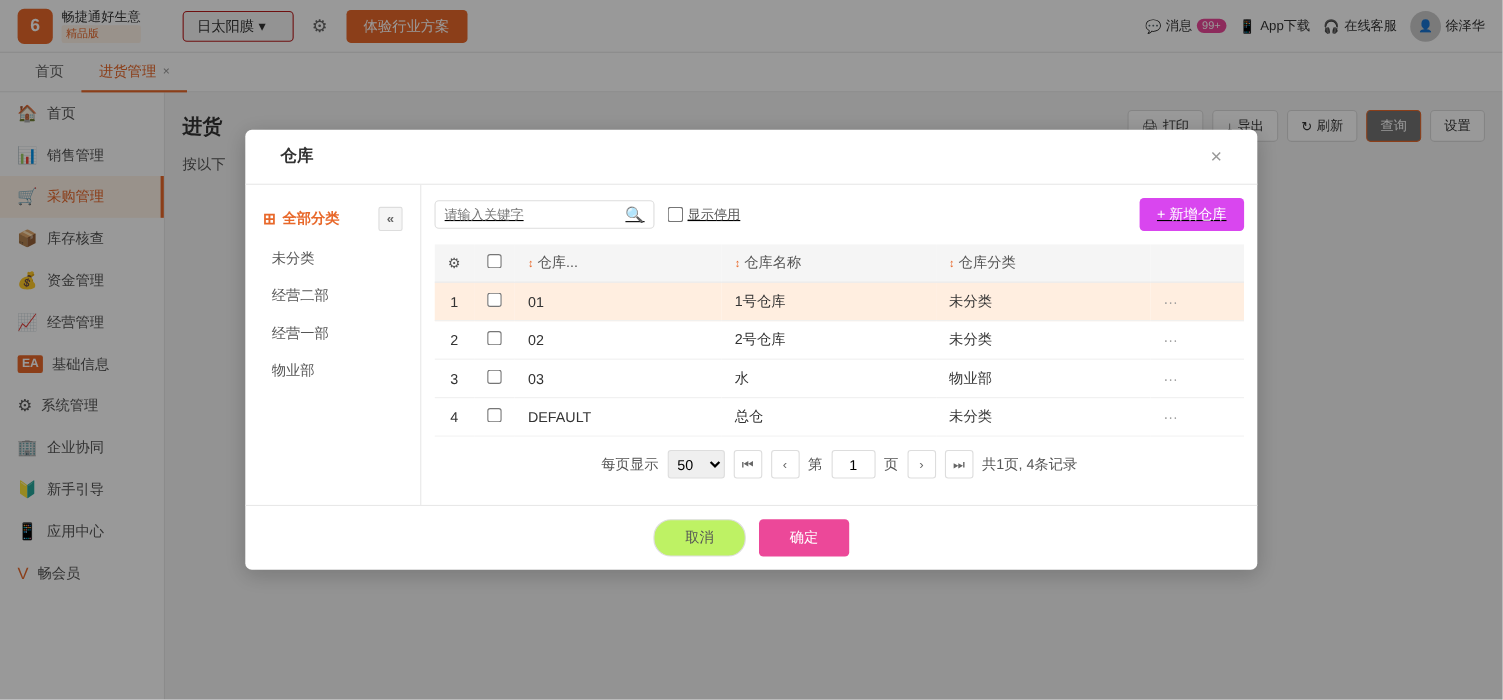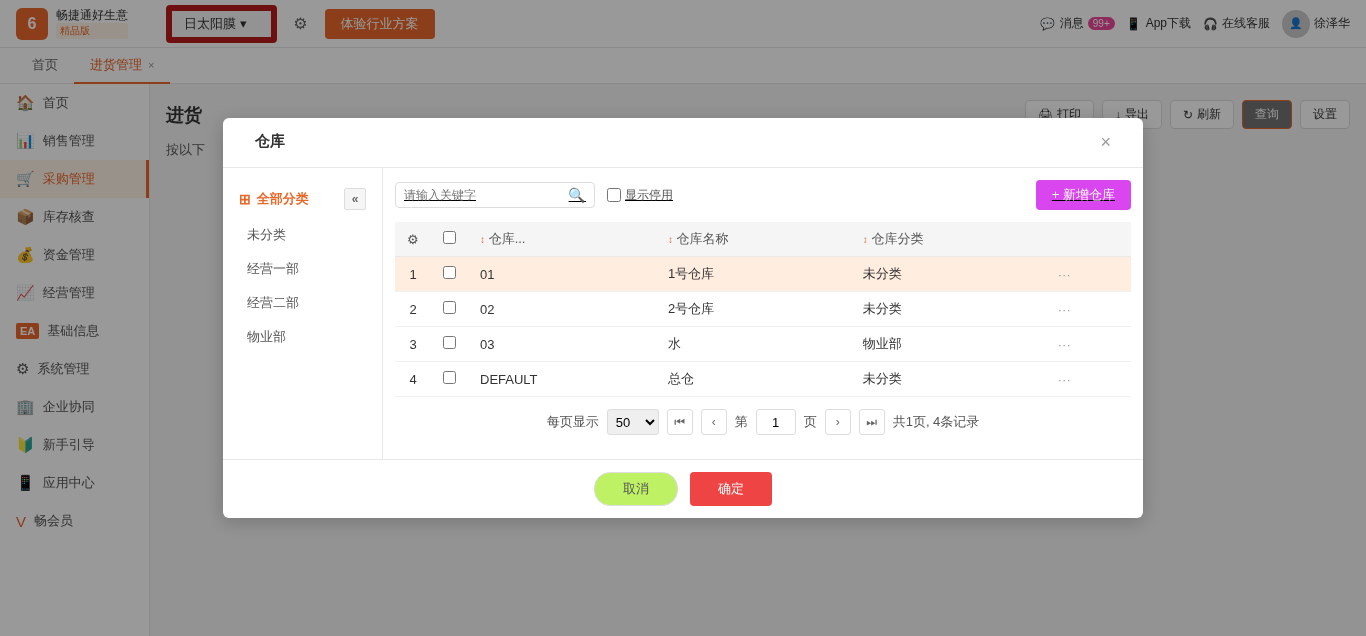--- a/index.html
+++ b/index.html
@@ -26,21 +26,21 @@
       background: #e8682a;
       border-radius: 6px;
       display: flex; align-items: center; justify-content: center;
       color: #fff; font-weight: bold; font-size: 16px;
       margin-right: 8px;
     }
     .logo-text { font-size: 12px; color: #333; line-height: 1.3; }
     .logo-sub { font-size: 10px; color: #e8682a; background: #fff3e8; padding: 1px 4px; border-radius: 2px; }
     .header-center { flex: 1; display: flex; align-items: center; gap: 8px; }
     .store-selector {
-      background: #f5f5f5; border: 6px solid #b91c1c; border-radius: 4px;
+      background: #f5f5f5; border: 1px solid #b91c1c; border-radius: 4px;
       padding: 4px 24px 4px 12px; font-size: 13px; color: #333;
       position: relative; cursor: pointer; display: flex; align-items: center; gap: 4px;
     }
     .header-btn {
       background: transparent; border: none; cursor: pointer;
       width: 32px; height: 32px; display: flex; align-items: center; justify-content: center;
       color: #666; font-size: 16px; border-radius: 4px;
     }
     .trial-btn {
       background: #e8682a; color: #fff; border: none; border-radius: 4px;
@@ -208,21 +208,21 @@
     .modal-footer {
       display: flex; justify-content: center; gap: 12px;
       padding: 12px 20px; border-top: 1px solid #e8e8e8;
     }
     .cancel-btn {
       padding: 7px 28px; border: 1px solid #ddd; border-radius: 16px;
       background: #bef264; color: #555; cursor: pointer; font-size: 13px;
     }
     .confirm-btn {
       padding: 7px 28px; border: none; border-radius: 4px;
-      background: #ef4444; color: #fff; cursor: pointer; font-size: 13px;
+      background: #ec4899; color: #fff; cursor: pointer; font-size: 13px;
     }
   </style>
 </head>
 <body>
 
 <div class="top-header">
   <div class="logo-area">
     <div class="logo-icon">
       <span>6</span>
     </div>
@@ -368,24 +368,24 @@
       <div class="cat-sidebar">
         <div class="cat-header">
           <span class="cat-grid-icon">⊞</span>
           <span>全部分类</span>
           <div class="cat-collapse-btn">«</div>
         </div>
         <div class="cat-item">
           <span>未分类</span>
         </div>
         <div class="cat-item">
+          <span>经营二部</span>
+        </div>
+        <div class="cat-item">
           <span>经营一部</span>
-        </div>
-        <div class="cat-item">
-          <span>经营二部</span>
         </div>
         <div class="cat-item">
           <span>物业部</span>
         </div>
       </div>
 
       <div class="table-area">
 
         <div class="table-toolbar">
           <div class="search-box">

